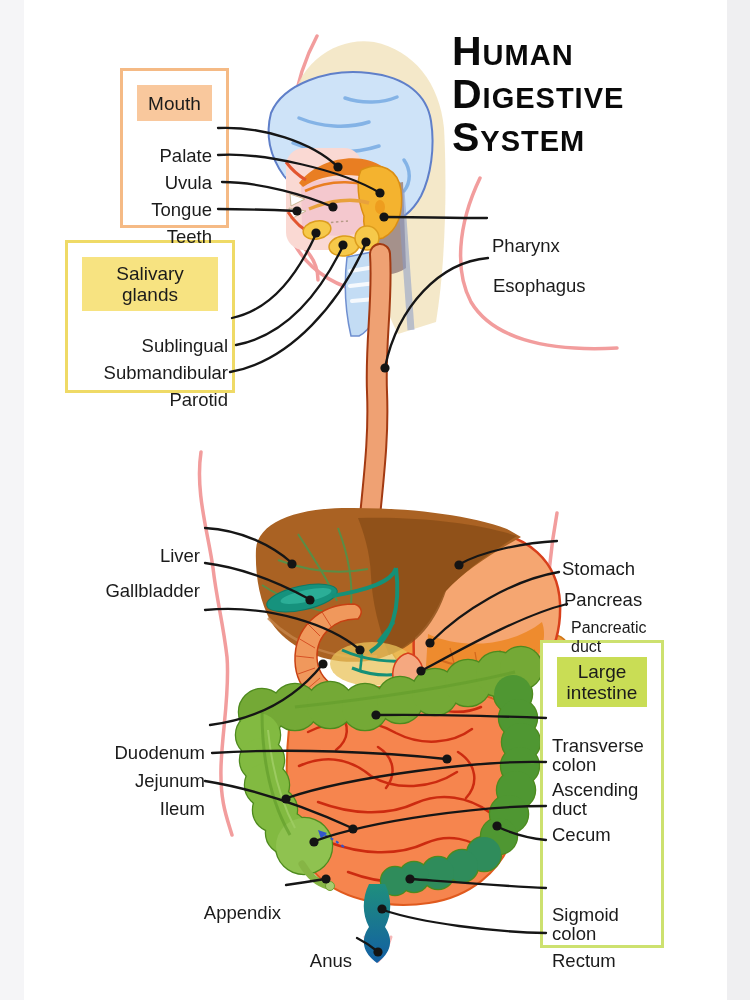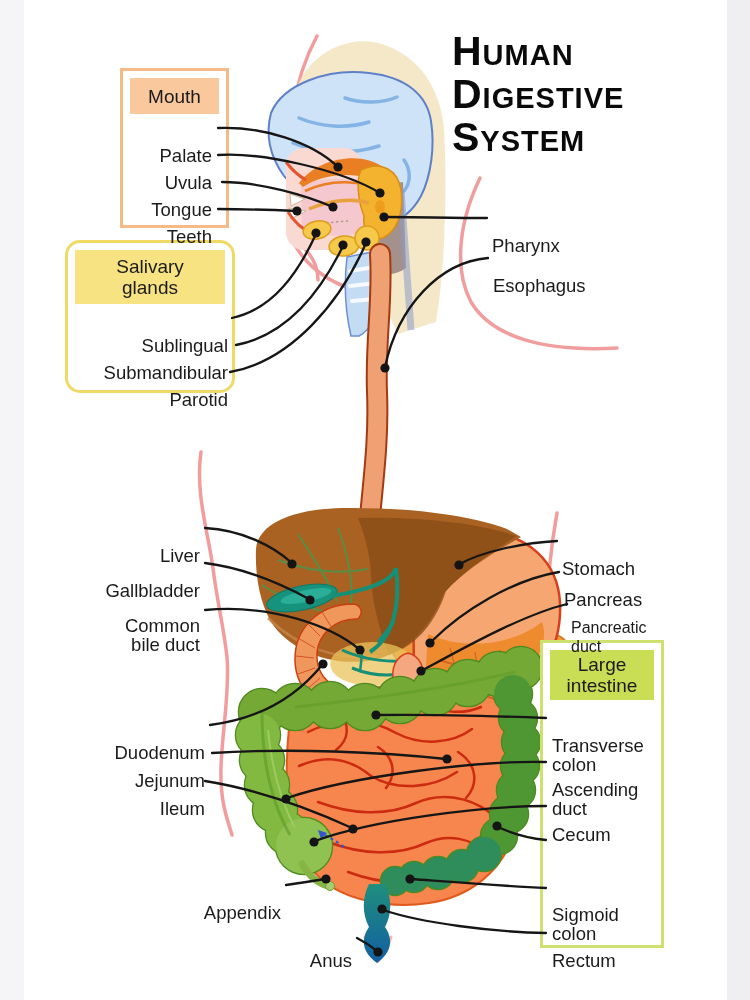--- a/index.html
+++ b/index.html
@@ -3,23 +3,23 @@
 <meta charset="utf-8">
 <style>
   html,body{margin:0;padding:0;background:#ECECEF;}
   #stage{position:relative;width:750px;height:1000px;background:#FFFFFF;overflow:hidden;
          font-family:"Liberation Sans","DejaVu Sans",sans-serif;}
   .edge{position:absolute;top:0;height:1000px;}
   #edge-left{left:0;width:24px;background:#F5F5F7;}
   #edge-right{left:727px;width:23px;background:#EFEFF1;}
   svg{position:absolute;left:0;top:0;}
   #anatomy-svg{z-index:0;}
-  .box{position:absolute;z-index:1;background:#fff;border:3px solid;padding:7px;box-sizing:border-box;}
+  .box{position:absolute;z-index:1;background:#fff;border:3px solid;padding:14px;box-sizing:border-box;}
   .box.peach{border-color:var(--peach-border);}
-  .box.yellow{border-color:var(--yellow-border);border-radius:15px;}
+  .box.yellow{border-color:var(--yellow-border);}
   .box.green{border-color:var(--green-border);}
   .box-h{display:flex;align-items:center;justify-content:center;text-align:center;
          font-size:19px;line-height:21px;color:var(--label-text);}
   .peach .box-h{background:var(--peach-header);}
   .yellow .box-h{background:var(--yellow-header);}
   .green .box-h{background:var(--green-header);}
   .hw{display:inline-block;width:100px;}
   #leads-svg{z-index:2;pointer-events:none;}
   .lbl{position:absolute;z-index:3;font-size:18.5px;line-height:20px;color:var(--label-text);white-space:nowrap;margin-top:28px;}
   .lbl.c{transform:translateY(-50%);}
@@ -328,20 +328,19 @@
 <div class="lbl wrap" style="left:552px;top:708px;width:100px">Transverse colon</div>
 <div class="lbl wrap" style="left:552px;top:752px;width:100px">Ascending duct</div>
 <div class="lbl" style="left:552px;top:797px">Cecum</div>
 <div class="lbl wrap" style="left:552px;top:877px;width:100px">Sigmoid colon</div>
 <div class="lbl" style="left:552px;top:923px">Rectum</div>
 
 <div class="lbl c" style="left:492px;top:218px">Pharynx</div>
 <div class="lbl c" style="left:493px;top:258px">Esophagus</div>
 <div class="lbl c r" style="right:550px;top:528px">Liver</div>
 <div class="lbl c r" style="right:550px;top:563px">Gallbladder</div>
-<div class="lbl wrap r" style="right:550px;top:588px;width:95px">Common bile duct</div>
 <div class="lbl c" style="left:562px;top:541px">Stomach</div>
 <div class="lbl c" style="left:564px;top:572px">Pancreas</div>
 <div class="lbl wrap small" style="left:571px;top:590px;width:80px">Pancreatic duct</div>
 <div class="lbl c r" style="right:469px;top:885px">Appendix</div>
 <div class="lbl c r" style="right:398px;top:933px">Anus</div>
 
 </div>
 
 </body></html>

